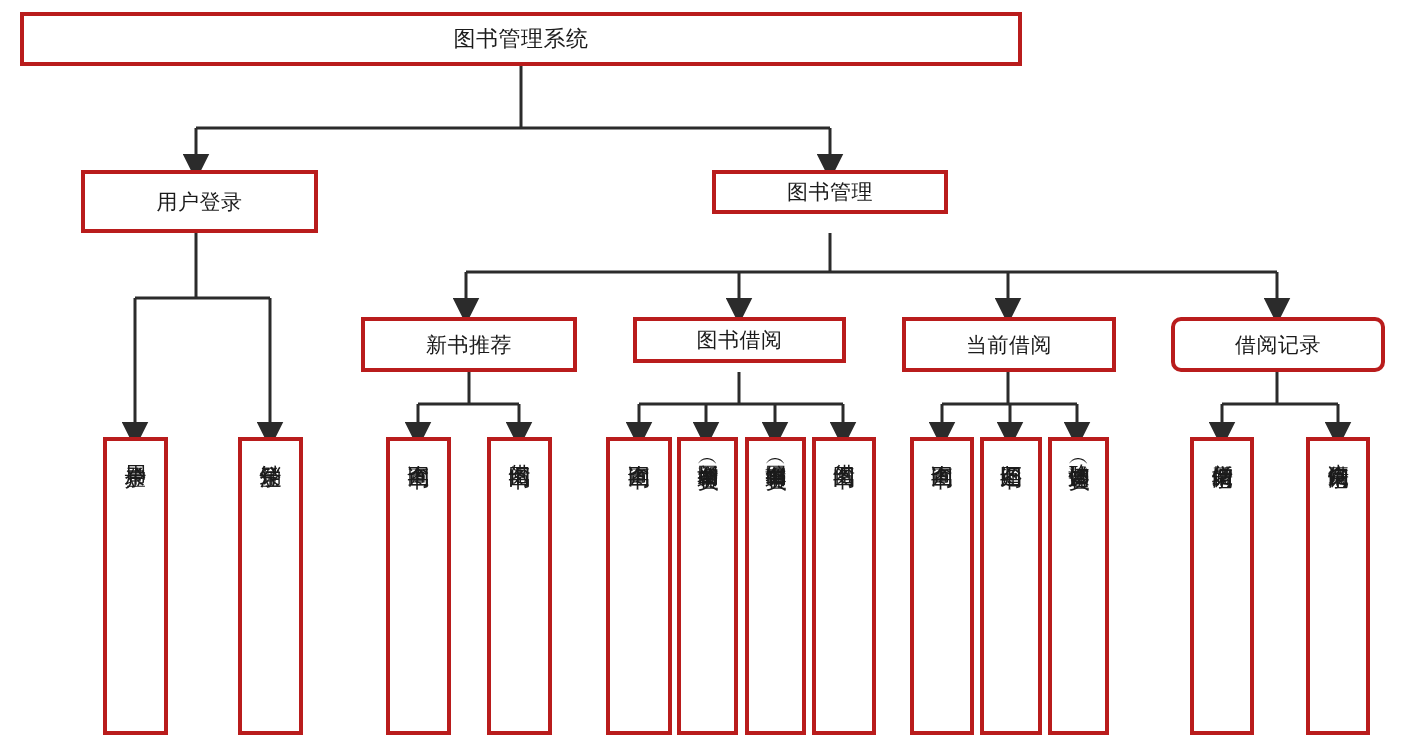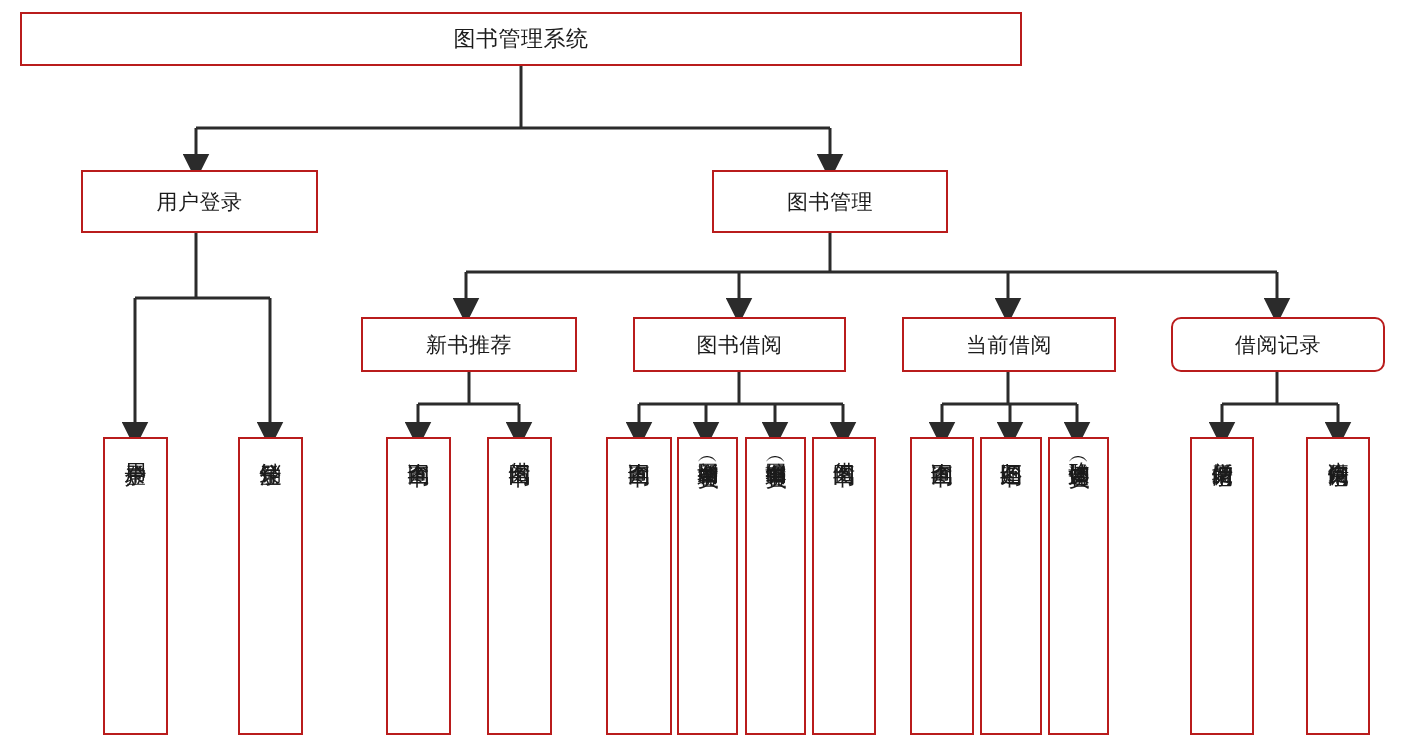--- a/index.html
+++ b/index.html
@@ -22,21 +22,21 @@
     left: 0;
     top: 0;
     width: 1405px;
     height: 747px;
     pointer-events: none;
   }
   .node {
     position: absolute;
     box-sizing: border-box;
     background: #ffffff;
-    border: 2px solid #b91c1c;
+    border: 4px solid #b91c1c;
     display: flex;
     align-items: center;
     justify-content: center;
     color: #1b1b1b;
   }
   .node.horiz .lbl {
     font-size: 21px;
     letter-spacing: 0.5px;
     white-space: nowrap;
   }
@@ -124,28 +124,28 @@
     </g>
   </svg>
 
   <div class="node horiz root" style="left:20px; top:12px; width:1002px; height:54px;">
     <span class="lbl">图书管理系统</span>
   </div>
 
   <div class="node horiz" style="left:81px; top:170px; width:237px; height:63px;">
     <span class="lbl">用户登录</span>
   </div>
-  <div class="node horiz" style="left:712px; top:170px; width:236px; height:63px;font-family:Liberation Mono, monospace;">
+  <div class="node horiz" style="left:712px; top:170px; width:236px; height:44px;font-family:Liberation Mono, monospace;">
     <span class="lbl">图书管理</span>
   </div>
 
   <div class="node horiz" style="left:361px; top:317px; width:216px; height:55px;align-items:center;">
     <span class="lbl">新书推荐</span>
   </div>
-  <div class="node horiz" style="left:633px; top:317px; width:213px; height:55px;">
+  <div class="node horiz" style="left:633px; top:317px; width:213px; height:46px;">
     <span class="lbl">图书借阅</span>
   </div>
   <div class="node horiz" style="left:902px; top:317px; width:214px; height:55px;text-align:right;">
     <span class="lbl">当前借阅</span>
   </div>
   <div class="node horiz" style="left:1171px; top:317px; width:214px; height:55px;border-radius:10px;">
     <span class="lbl">借阅记录</span>
   </div>
 
   <div class="node leaf" style="left:103px; top:437px; width:65px; height:298px;">

